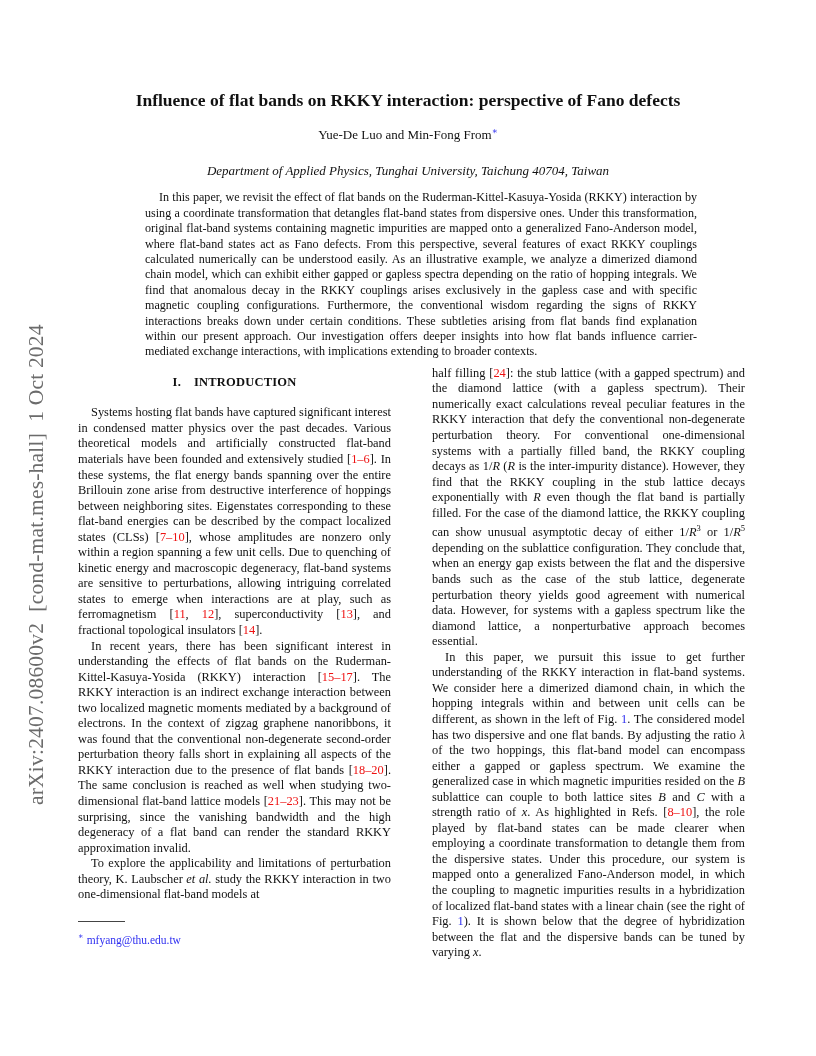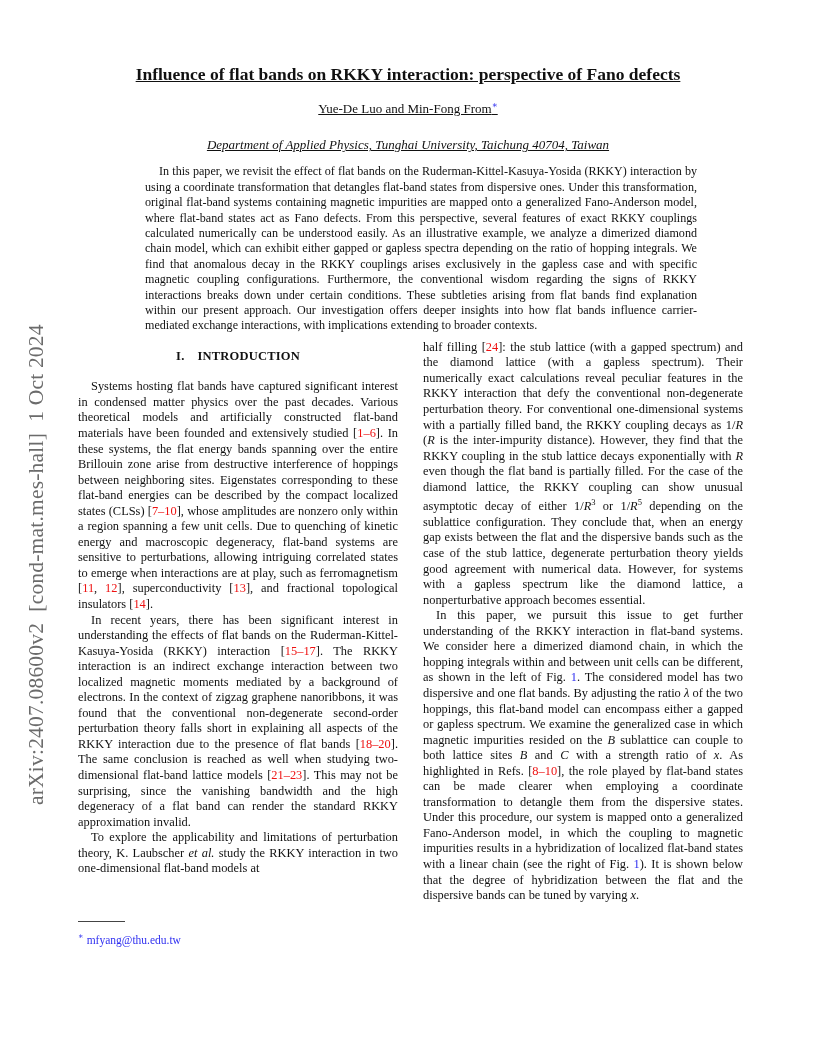--- a/index.html
+++ b/index.html
@@ -21,35 +21,35 @@
     left:24px;top:240px;
     height:650px;
     writing-mode:vertical-rl;
     transform:rotate(180deg);
     font-size:21.5px;
     color:var(--wm);
     white-space:pre;
     text-align:center;
     letter-spacing:0.2px;
   }
-  .header{text-align:center;padding-top:63px;text-decoration:underline;}
+  .header{text-align:center;padding-top:89px;}
   .title{
     font-size:17.5px;font-weight:bold;margin:0 80px;line-height:22px;
   }
   .authors{margin-top:15px;font-size:13px;}
   .authors .note-marker{color:var(--link);font-size:9px;font-style:normal;}
   .affiliation{font-style:italic;font-size:13px;margin-top:20px;}
   .dateline{font-size:12.5px;margin-top:4px;}
   .abstract{
     margin:11px 119px 0 145px;
     font-size:12.1px;line-height:15.4px;
     text-align:justify;text-indent:14px;
   }
   .columns{
-    display:flex;gap:25px;
+    display:flex;gap:41px;
     padding:6px 71px 0 78px;
   }
   .col{width:320px;font-size:12.4px;line-height:15.55px;}
   .section-heading{
     text-align:center;font-size:12.5px;font-weight:bold;
     margin:9px 0 15px 0;letter-spacing:0.2px;
   }
   .section-heading .sec-num{margin-right:13px;}
   .para{margin:0;text-align:justify;text-indent:13px;}
   .para.noindent{text-indent:0;}

